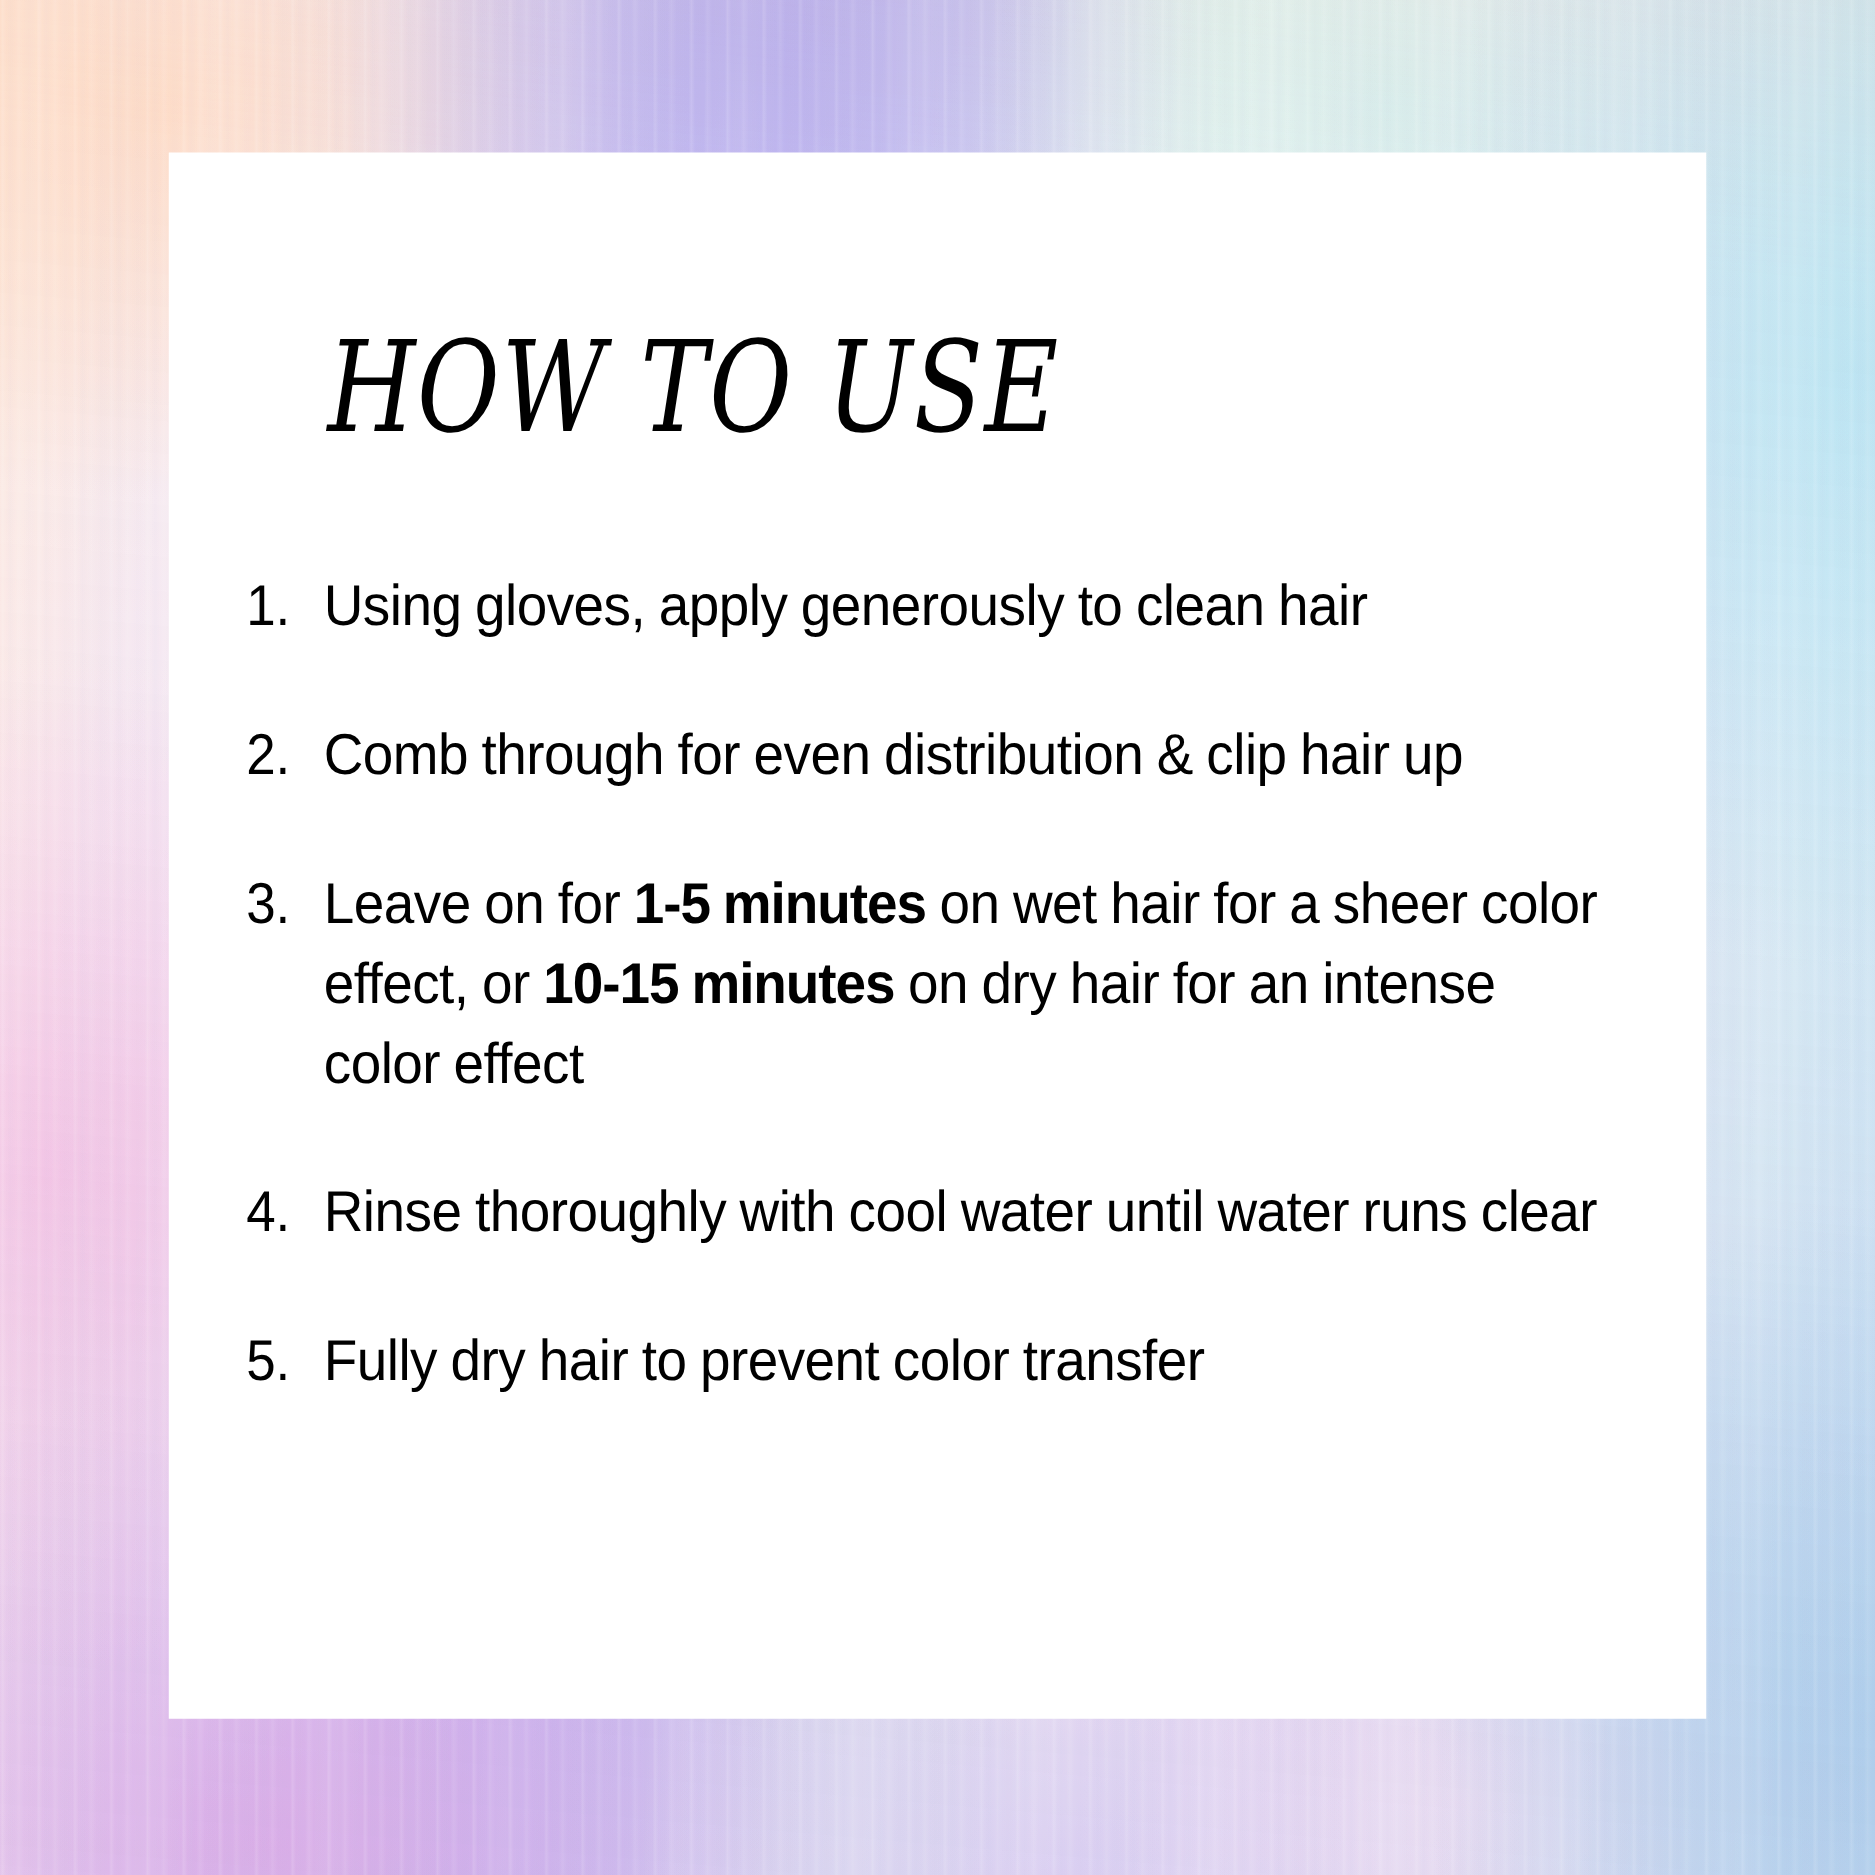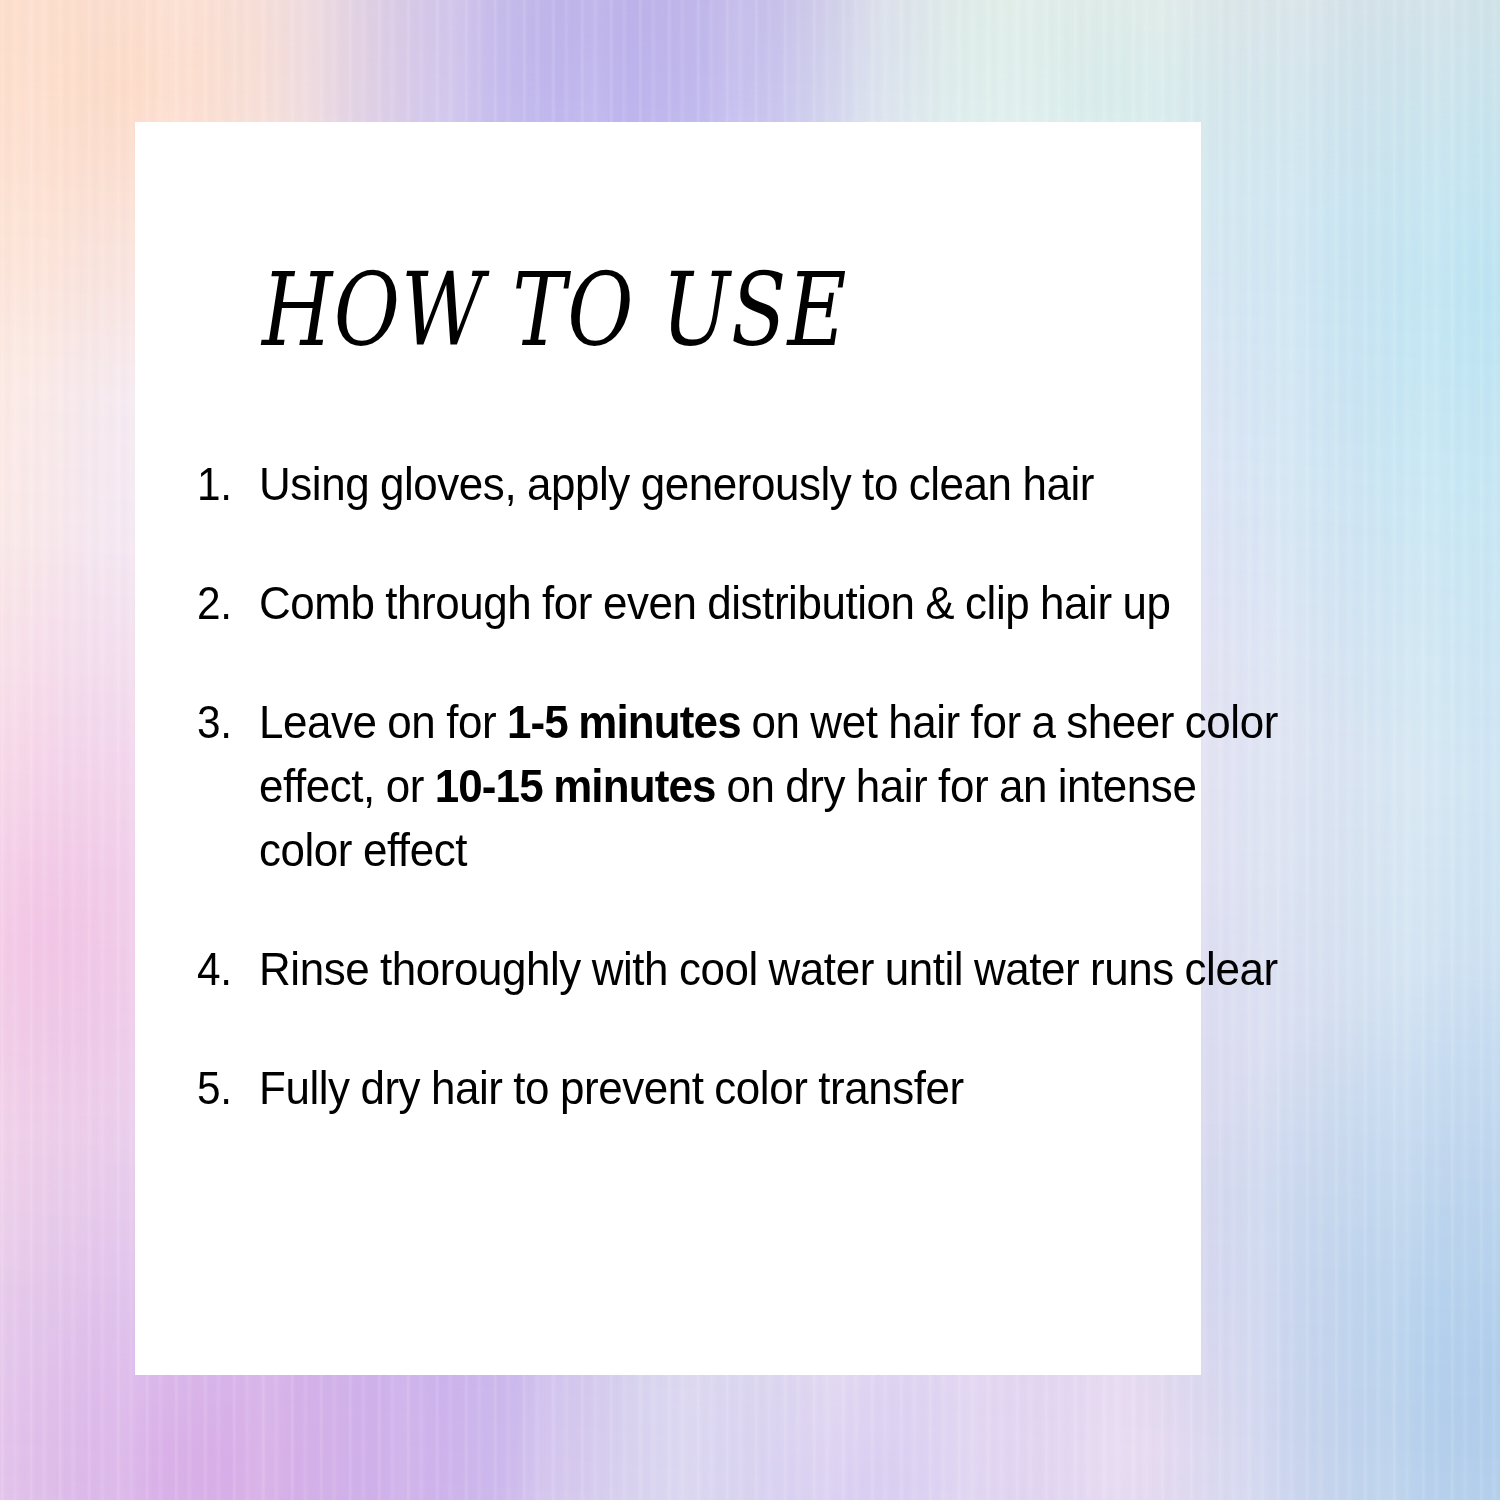--- a/index.html
+++ b/index.html
@@ -107,21 +107,21 @@
   }
   
   #holo-wash {
     background:rgba(255,255,255,0.17);
   }
 
   
   #content-card {
     position:absolute;
     left:135px; top:122px;
-    width:1066px; height:1253px;
+    width:1230px; height:1253px;
     background:#ffffff;
     z-index:5;
   }
 
   #page-title {
     position:absolute;
     left:127px;
     top:138px;
     font-family:"DejaVu Serif", "Liberation Serif", serif;
     font-style:italic;

